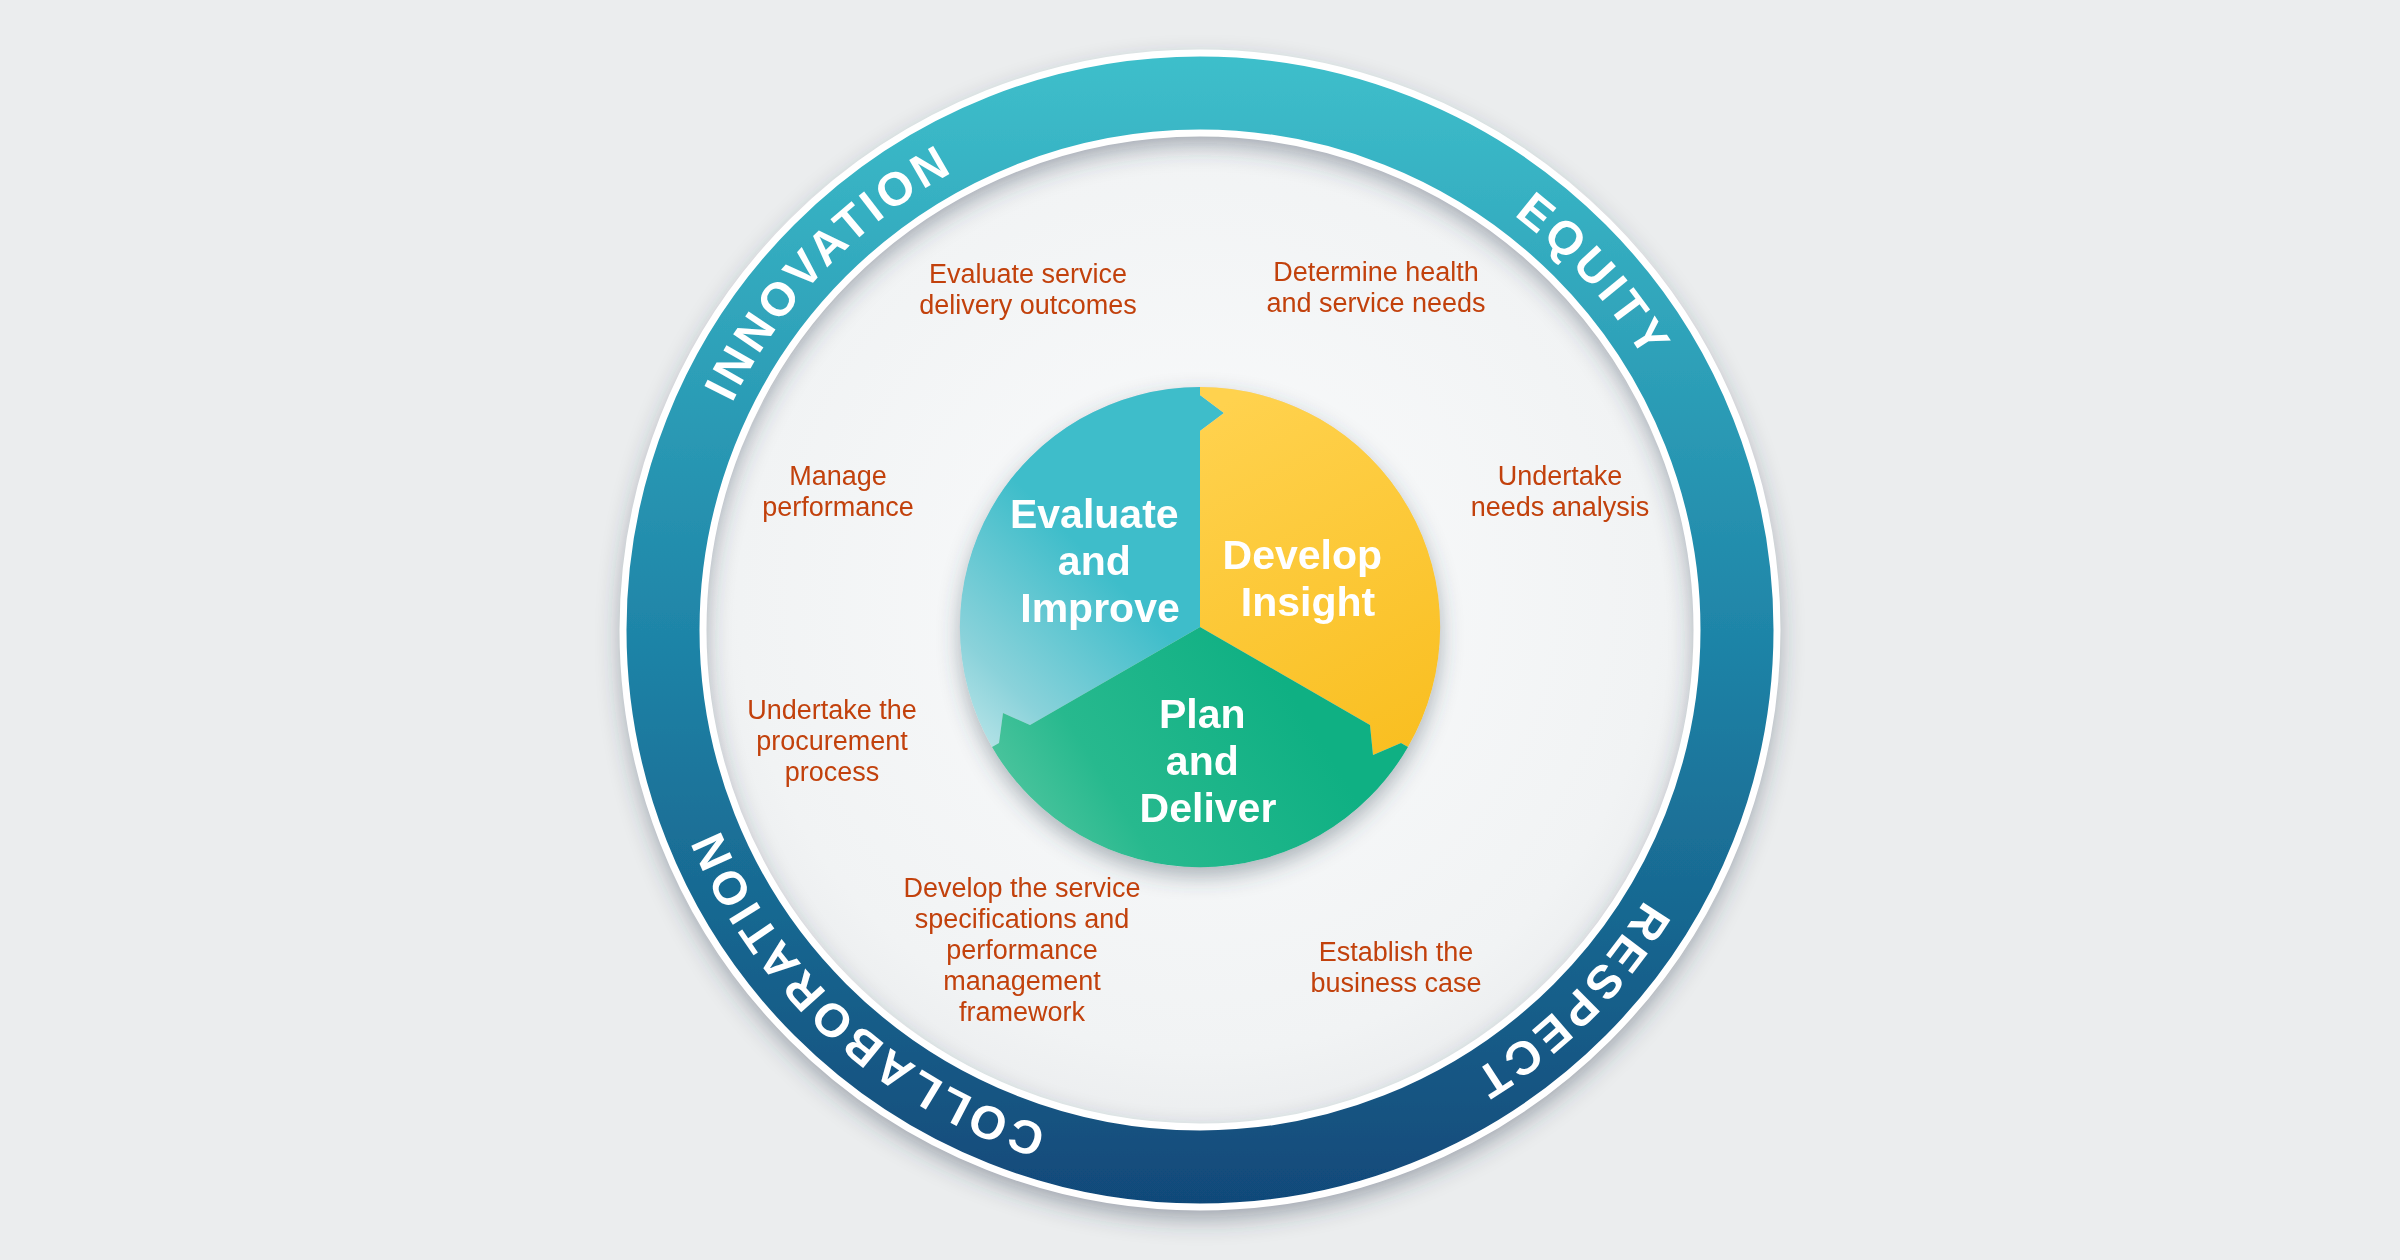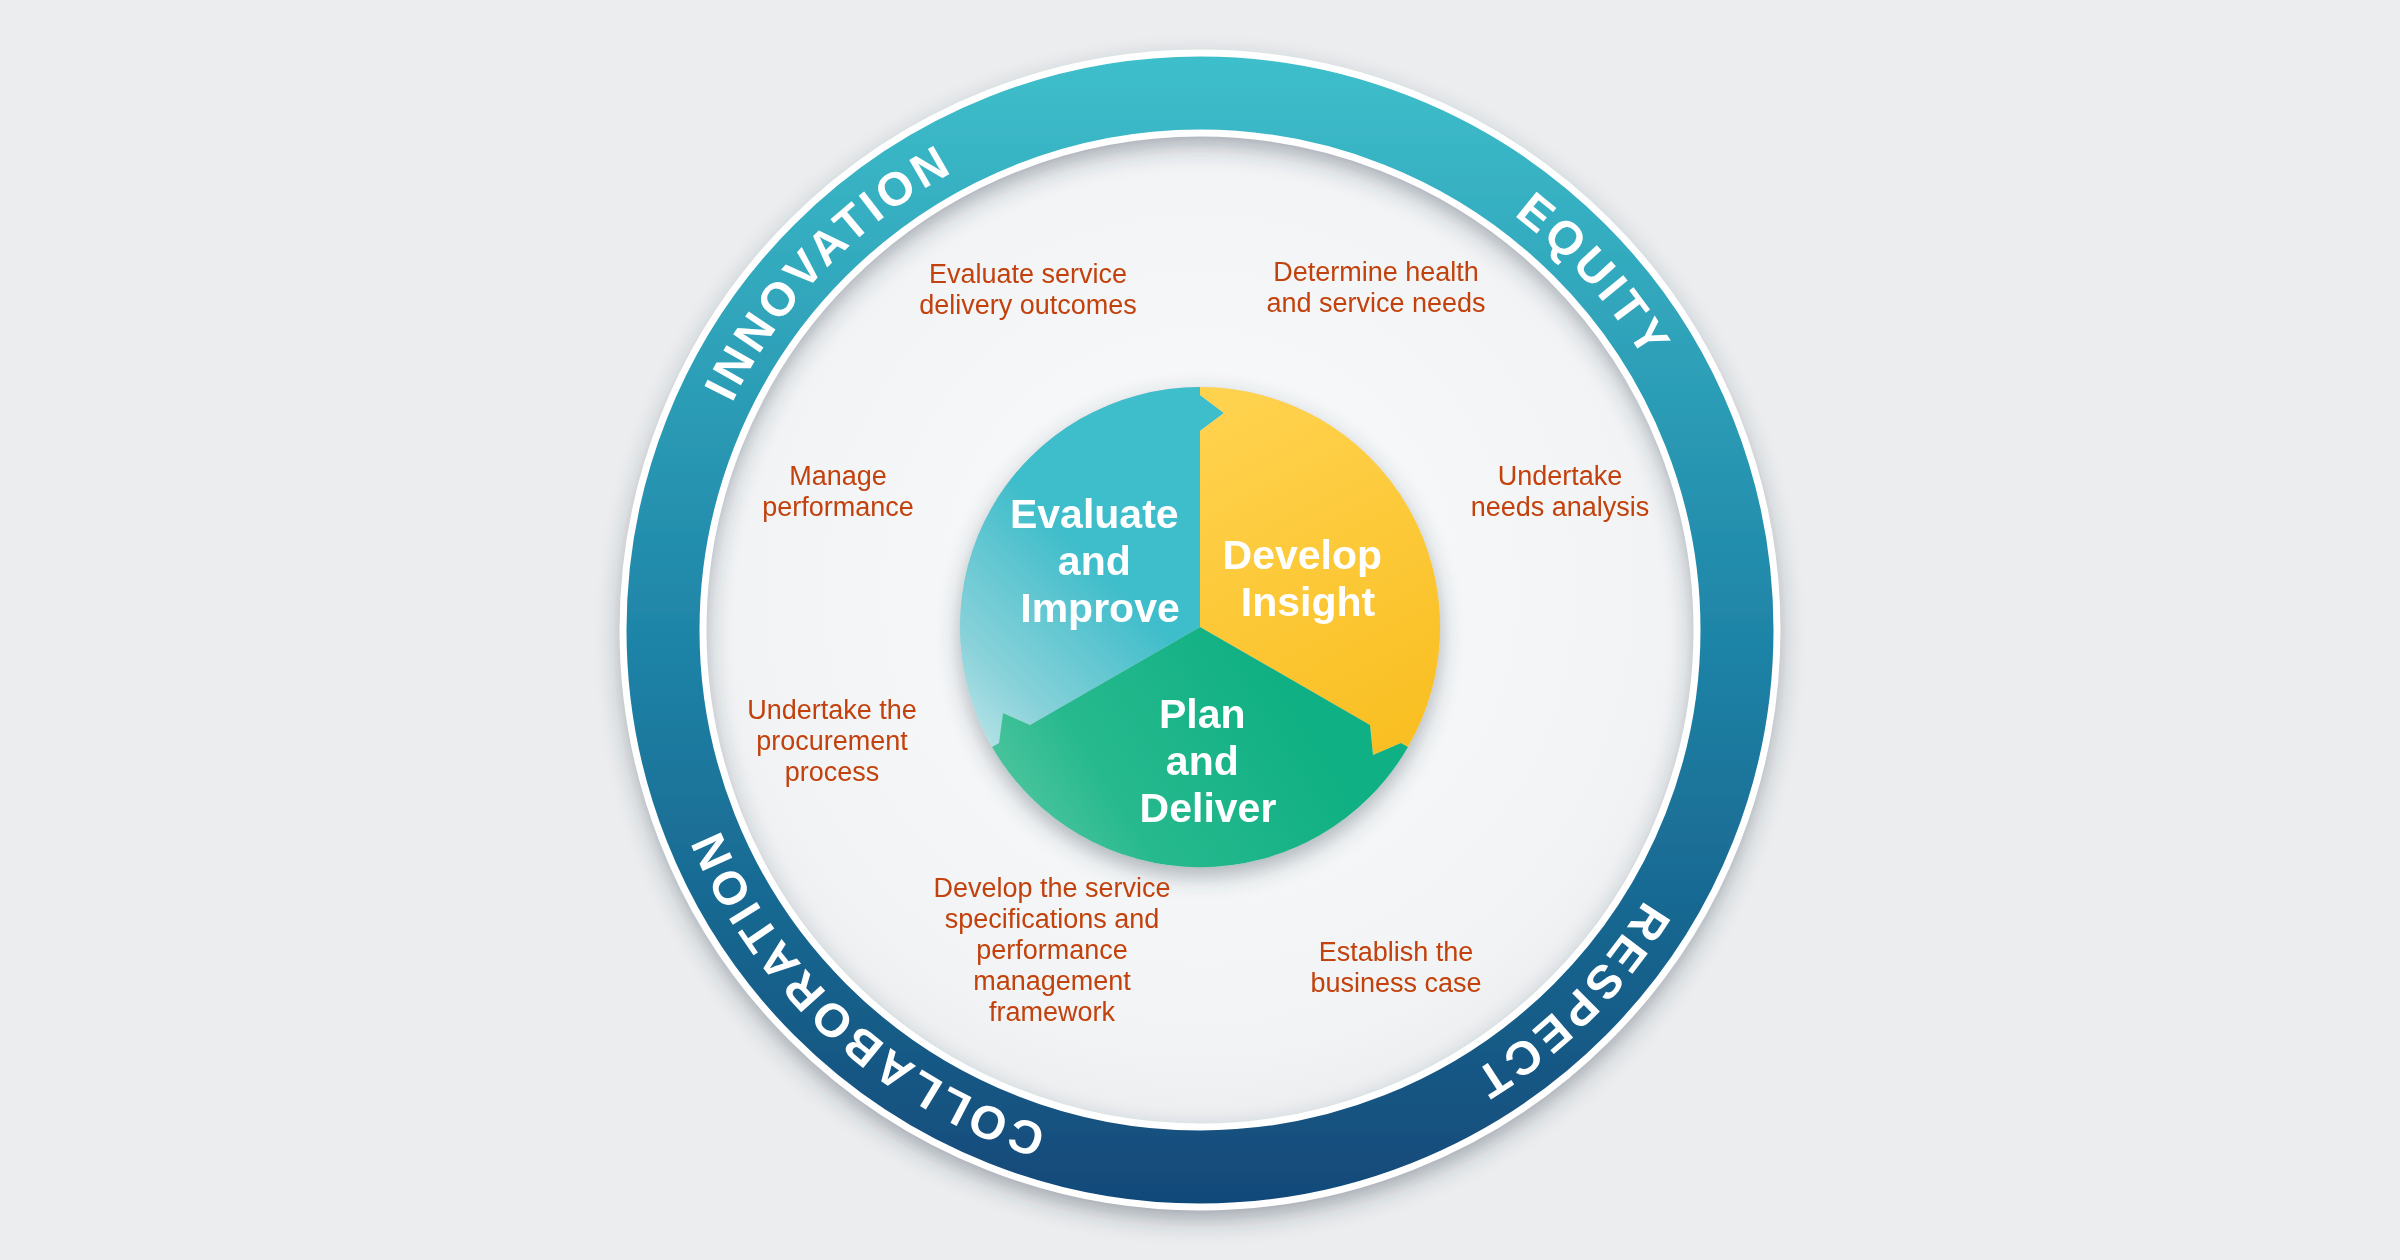--- a/index.html
+++ b/index.html
@@ -134,21 +134,21 @@
 delivery outcomes</div>
   <div class="activity" style="left:1376px; top:288px;">Determine health
 and service needs</div>
   <div class="activity" style="left:838px; top:492px;">Manage
 performance</div>
   <div class="activity" style="left:1560px; top:492px;">Undertake
 needs analysis</div>
   <div class="activity" style="left:832px; top:741px;">Undertake the
 procurement
 process</div>
-  <div class="activity" style="left:1022px; top:950px;margin-left:30px;">Develop the service
+  <div class="activity" style="left:1022px; top:950px;">Develop the service
 specifications and
 performance
 management
 framework</div>
   <div class="activity" style="left:1396px; top:968px;">Establish the
 business case</div>
 
 </div>
 
 </body></html>

